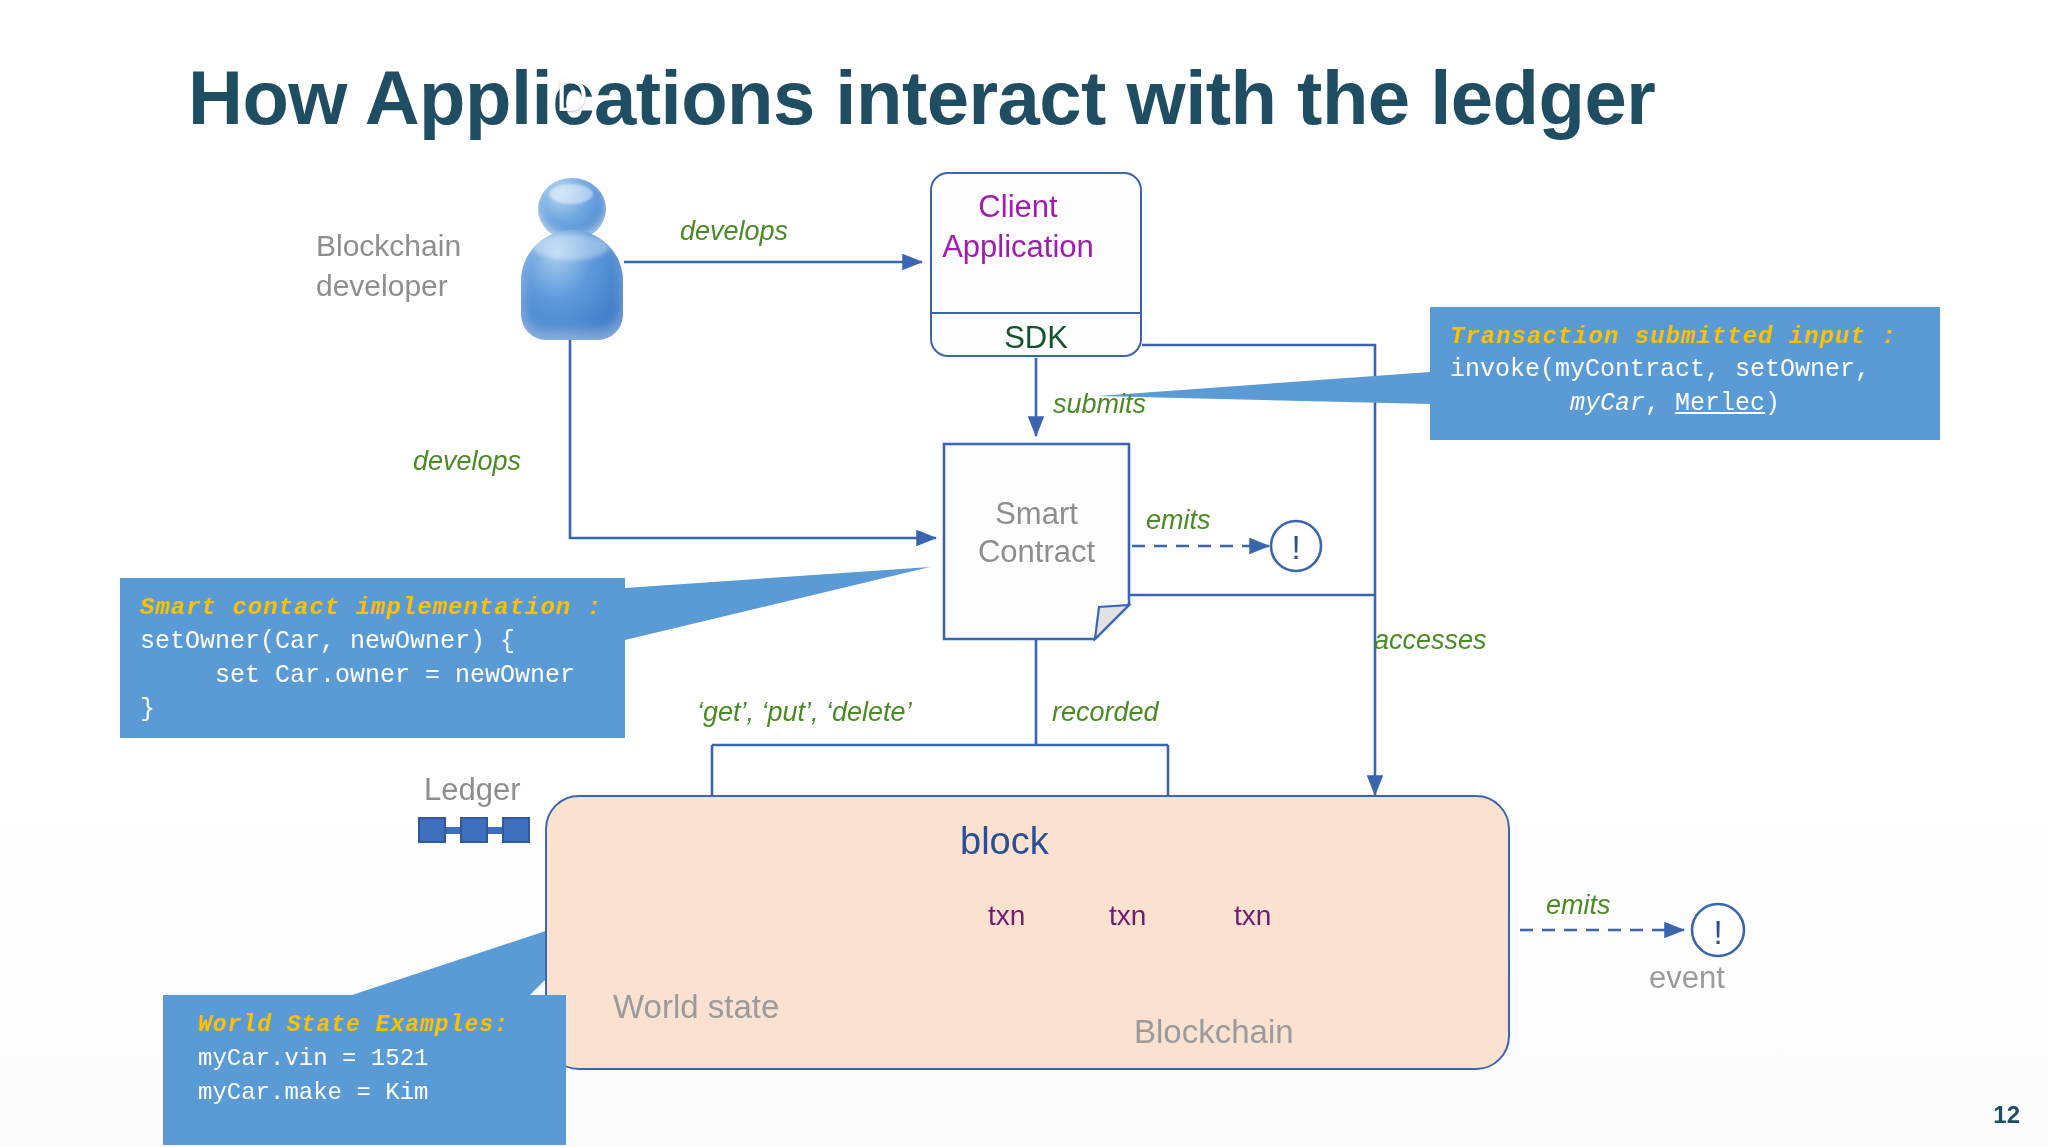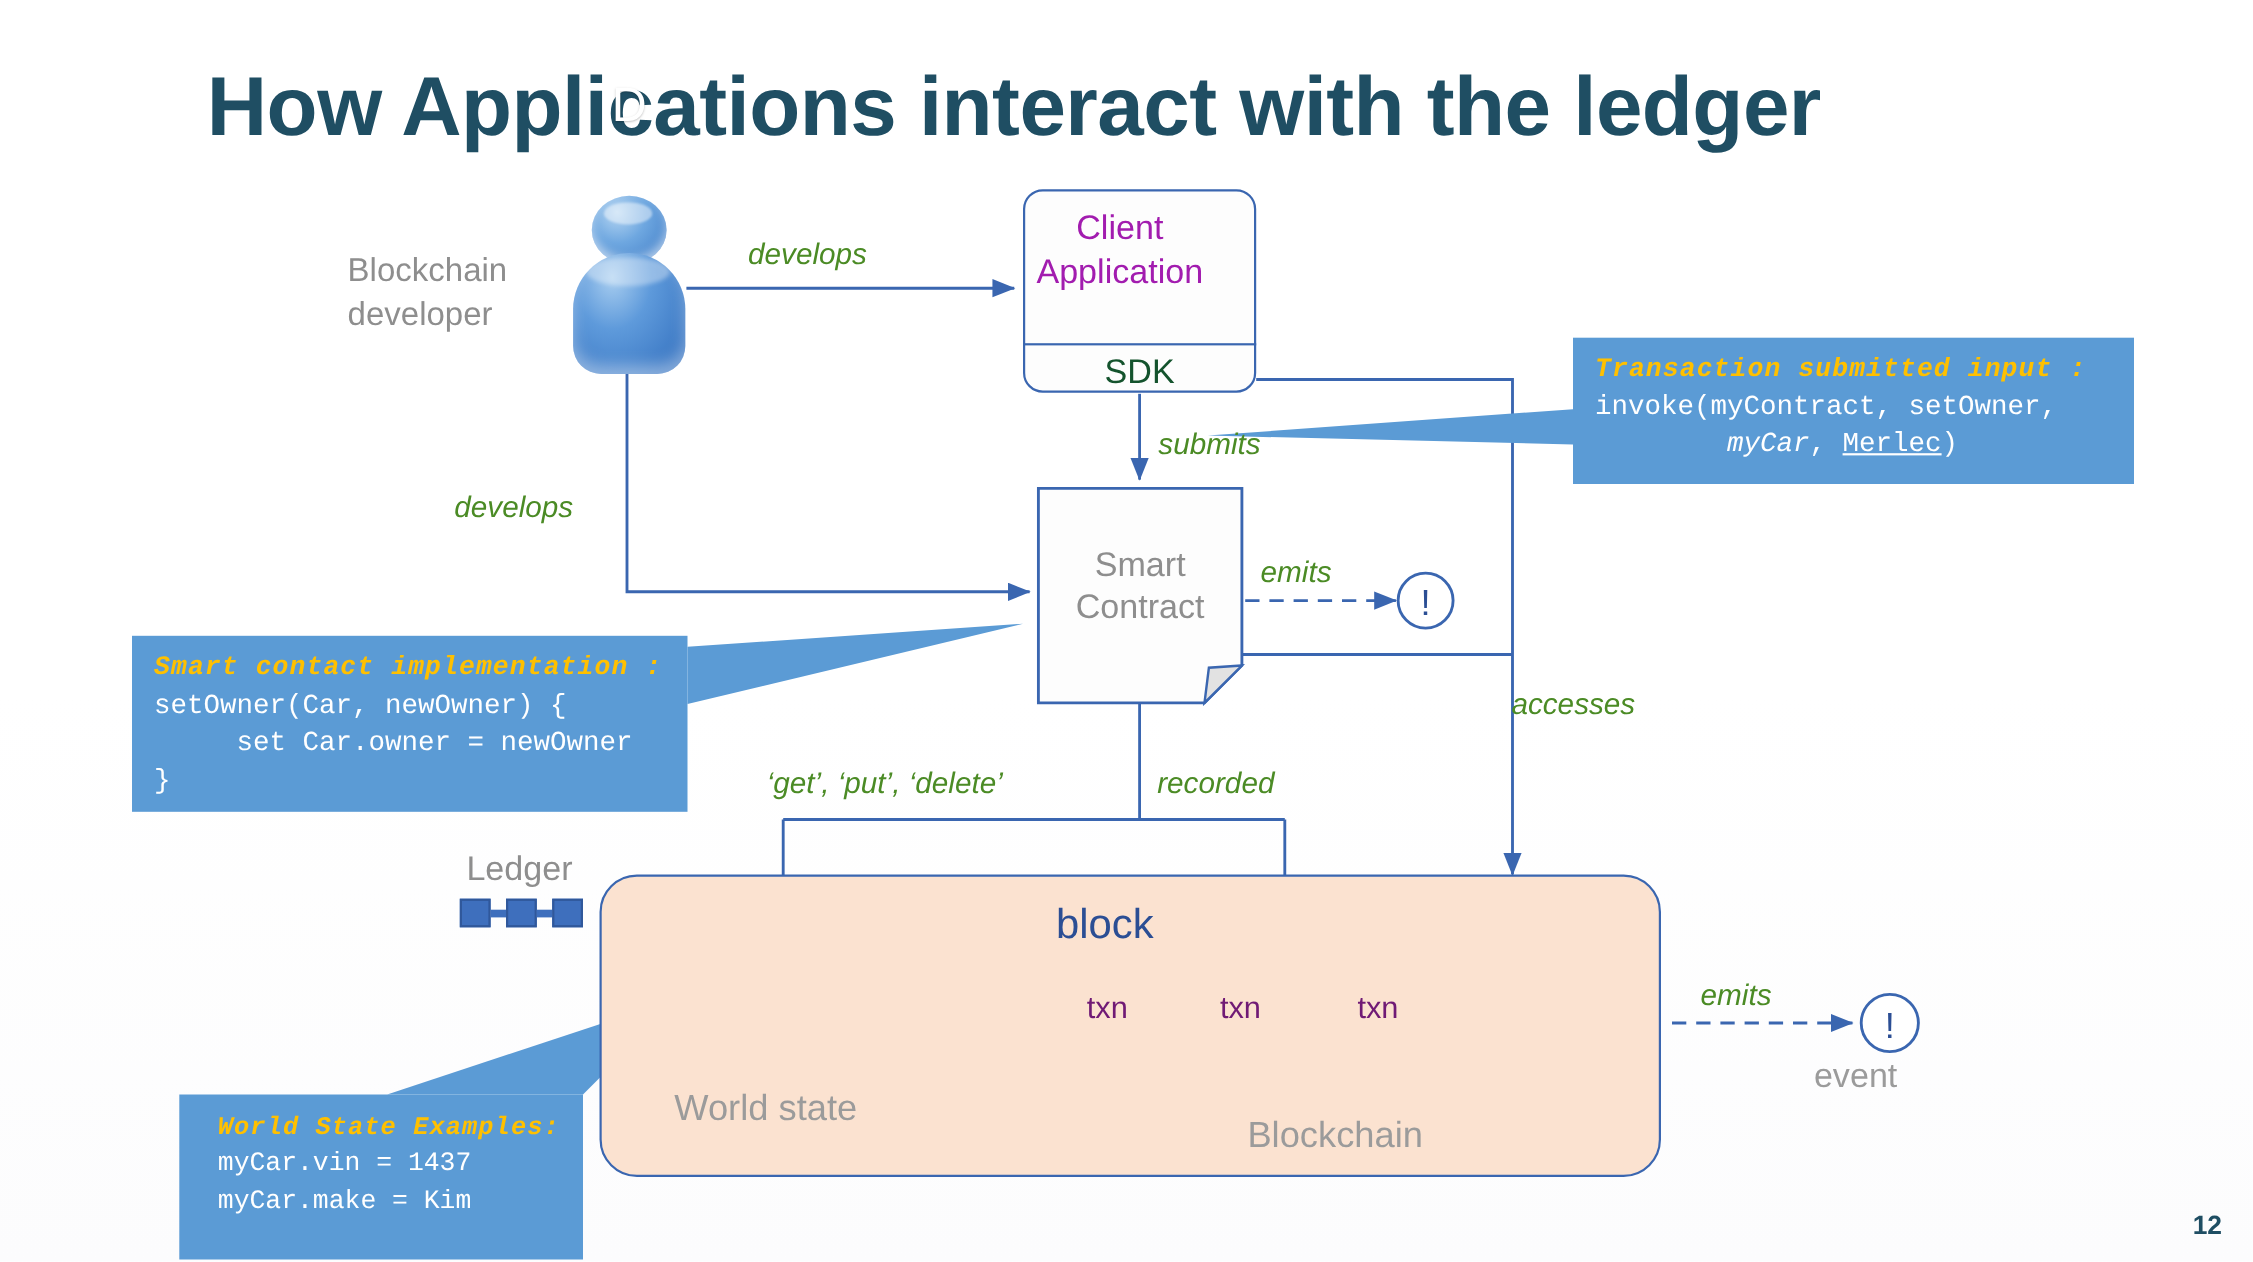--- a/index.html
+++ b/index.html
@@ -149,21 +149,21 @@
     letter-spacing:1px;
   }
   .callout .ln{display:block;white-space:pre;}
   .callout .it{font-style:italic;}
   .callout .ul{text-decoration:underline;}
 
   #callout-tx{left:1430px;top:307px;width:510px;height:133px;font-size:25px;line-height:1.34;}
   #callout-tx .hdr{font-size:24px;}
   #callout-sc{left:120px;top:578px;width:505px;height:160px;font-size:25px;line-height:1.36;}
   #callout-sc .hdr{font-size:24px;}
-  #callout-ws{left:163px;top:995px;width:367px;height:150px;font-size:24px;line-height:1.42;padding-left:35px;}
+  #callout-ws{left:163px;top:995px;width:403px;height:150px;font-size:24px;line-height:1.42;padding-left:35px;}
   #callout-ws .hdr{font-size:23px;}
 
   svg.overlay{position:absolute;left:0;top:0;width:2048px;height:1147px;pointer-events:none;}
 </style>
 </head>
 <body>
 
 <div class="stage">
 
   <div class="slide-bg"></div>
@@ -305,19 +305,19 @@
 
   <div class="callout" id="callout-sc">
     <span class="hdr">Smart contact implementation :</span>
     <span class="ln">setOwner(Car, newOwner) {</span>
     <span class="ln">     set Car.owner = newOwner</span>
     <span class="ln">}</span>
   </div>
 
   <div class="callout" id="callout-ws">
     <span class="hdr">World State Examples:</span>
-    <span class="ln">myCar.vin = 1437</span>
+    <span class="ln">myCar.vin = 1521</span>
     <span class="ln">myCar.make = Kim</span>
   </div>
 
   <div class="page-num">12</div>
 
 </div>
 
 </body></html>

